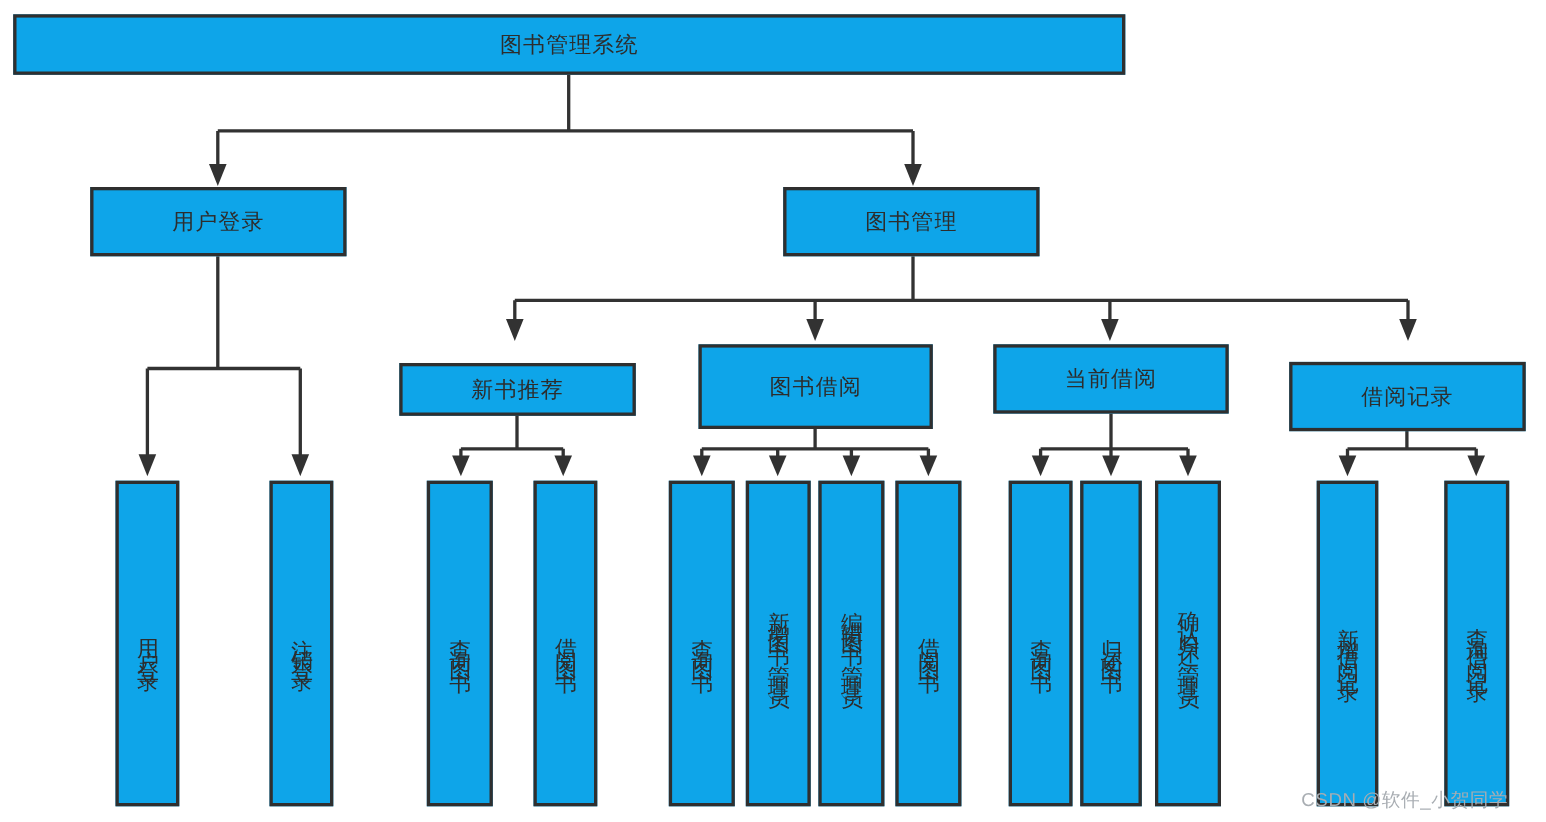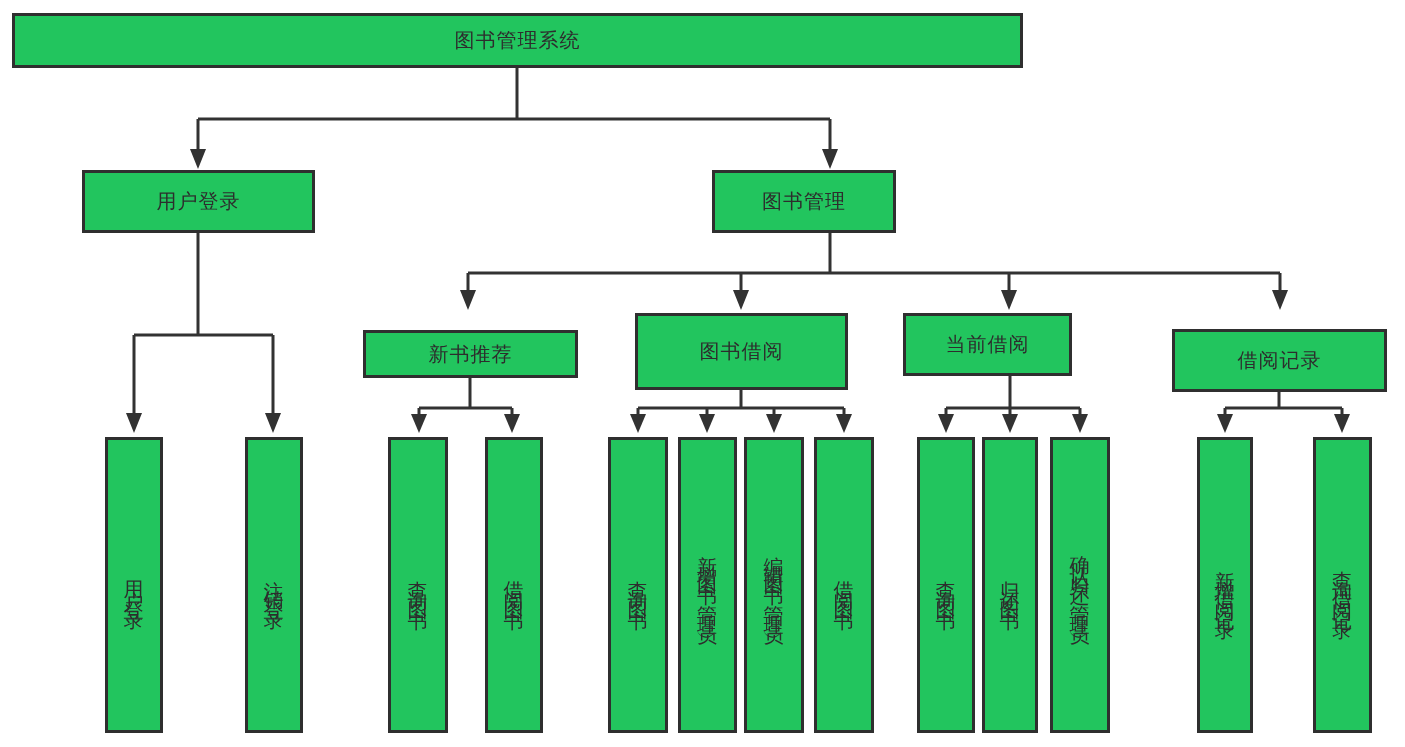--- a/index.html
+++ b/index.html
@@ -21,21 +21,21 @@
     stroke:#323232;
     stroke-width:3;
     fill:none;
   }
   .connectors polygon {
     fill:#323232;
     stroke:none;
   }
   .node {
     position:absolute;
-    background:#22c55e;
+    background:#0ea5e9;
     border:3px solid #2f2f2f;
     box-sizing:border-box;
     display:flex;
     align-items:center;
     justify-content:center;
     color:#2d2d2d;
   }
   .hnode span {
     font-size:20px;
     letter-spacing:1px;
@@ -100,31 +100,31 @@
     <polygon points="1334,414 1350,414 1342,433"></polygon>
   </svg>
 
   <div class="node hnode" style="left:12px;top:13px;width:1011px;height:55px">
     <span>图书管理系统</span>
   </div>
 
   <div class="node hnode" style="left:82px;top:170px;width:233px;height:63px">
     <span>用户登录</span>
   </div>
-  <div class="node hnode" style="left:712px;top:170px;width:184px;height:63px">
+  <div class="node hnode" style="left:712px;top:170px;width:233px;height:63px">
     <span>图书管理</span>
   </div>
 
   <div class="node hnode" style="left:363px;top:330px;width:215px;height:48px">
     <span>新书推荐</span>
   </div>
   <div class="node hnode" style="left:635px;top:313px;width:213px;height:77px">
     <span>图书借阅</span>
   </div>
-  <div class="node hnode" style="left:903px;top:313px;width:169px;height:63px">
+  <div class="node hnode" style="left:903px;top:313px;width:214px;height:63px">
     <span>当前借阅</span>
   </div>
   <div class="node hnode" style="left:1172px;top:329px;width:215px;height:63px">
     <span>借阅记录</span>
   </div>
 
   <div class="node leaf" style="left:105px;top:437px;width:58px;height:296px">
     <span>用户登录</span>
   </div>
   <div class="node leaf" style="left:245px;top:437px;width:58px;height:296px">
@@ -161,14 +161,15 @@
     <span>确认归还（管理员）</span>
   </div>
 
   <div class="node leaf" style="left:1197px;top:437px;width:56px;height:296px">
     <span>新增借阅记录</span>
   </div>
   <div class="node leaf" style="left:1313px;top:437px;width:59px;height:296px">
     <span>查询借阅记录</span>
   </div>
 
+  <div class="watermark">CSDN @软件_小贺同学</div>
 
 </div>
 
 </body></html>

